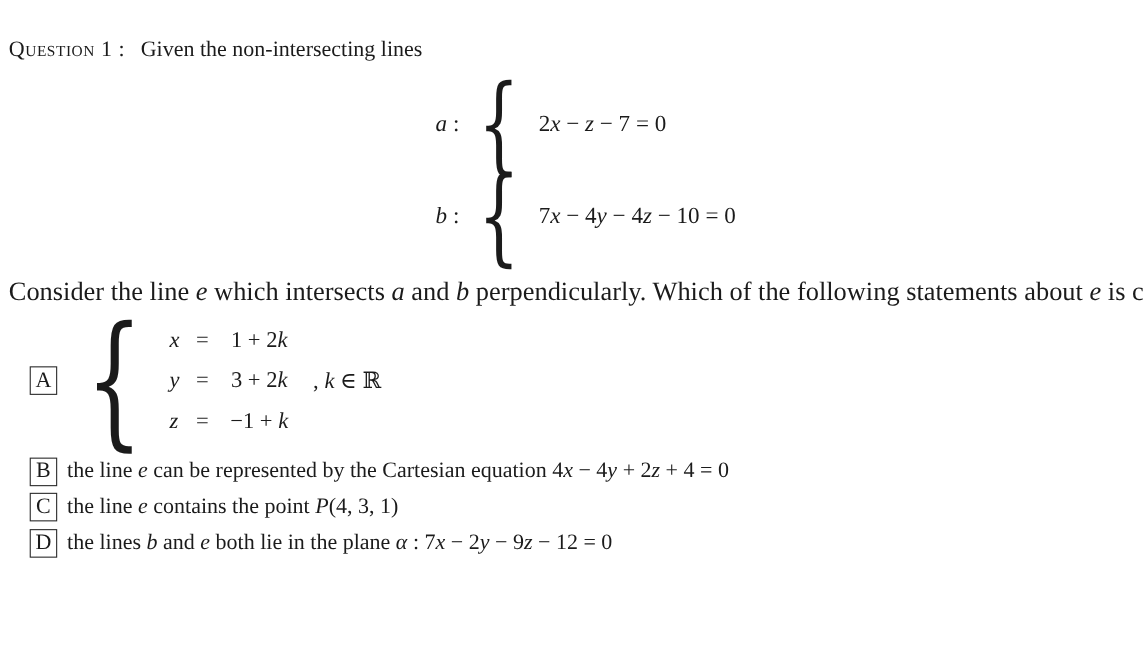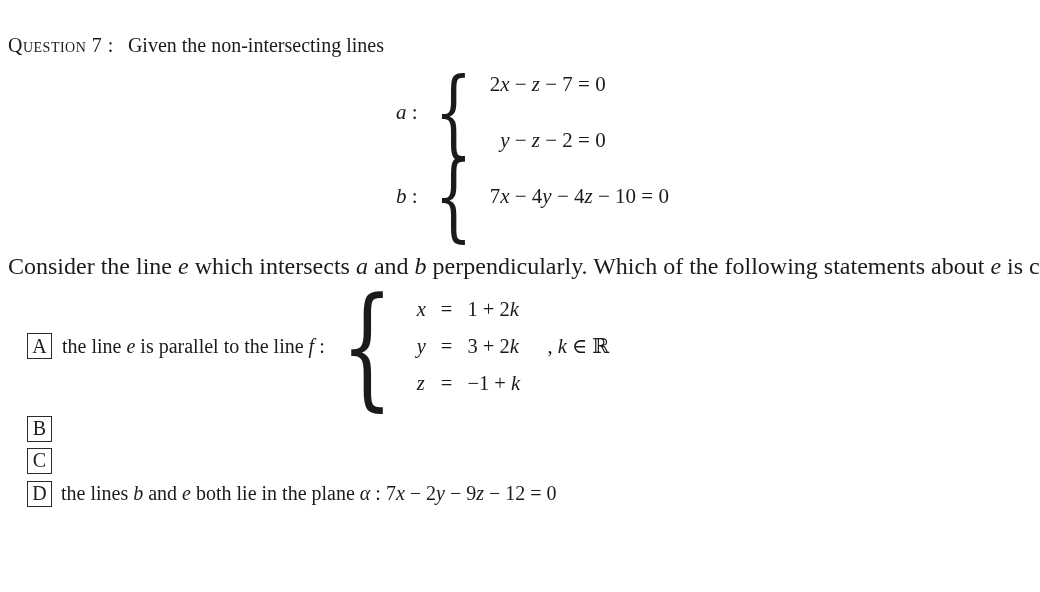--- a/index.html
+++ b/index.html
@@ -68,85 +68,85 @@
   .param-grid {
     display: grid;
     grid-template-columns: auto auto auto;
     column-gap: 15px;
     row-gap: 14px;
     font-size: 20.5px;
     margin-left: 8px;
     align-items: baseline;
     white-space: nowrap;
   }
-  .param-grid .rhs { min-width: 62px; }
+  .param-grid .rhs { min-width: 62px; text-align: center; }
   .k-note { font-size: 20.5px; margin-left: 18px; white-space: nowrap; text-align: center; }
 
   .option-row {
     left: 27px; height: 25px;
     display: flex; align-items: center; gap: 9px;
   }
   .row-b { top: 416px; }
   .row-c { top: 448px; }
   .row-d { top: 481px; }
 </style>
 </head>
 <body>
 
 <div class="page">
 
   <div class="abs header">
-    <span class="qlabel">Question 7 :</span><span>Given the non-intersecting lines</span>
+    <span class="qlabel">Question 1 :</span><span>Given the non-intersecting lines</span>
   </div>
 
   <div class="abs system sys-a">
     <span class="sys-label"><i class="mi">a</i> :</span>
     <span class="brace brace-sys">{</span>
     <div class="eq-col">
       <div>2<i class="mi">x</i> − <i class="mi">z</i> − 7 = 0</div>
-      <div><i class="mi">y</i> − <i class="mi">z</i> − 2 = 0</div>
     </div>
   </div>
 
   <div class="abs system sys-b">
     <span class="sys-label"><i class="mi">b</i> :</span>
     <span class="brace brace-sys">{</span>
     <div class="eq-col">
       <div>7<i class="mi">x</i> − 4<i class="mi">y</i> − 4<i class="mi">z</i> − 10 = 0</div>
     </div>
   </div>
 
   <div class="abs paragraph">Consider the line <i class="mi">e</i> which intersects <i class="mi">a</i> and <i class="mi">b</i> perpendicularly. Which of the following statements about <i class="mi">e</i> is correct?</div>
 
   <div class="abs option-a-row">
     <span class="letter-box">A</span>
-    <span class="opt-text">the line <i class="mi">e</i> is parallel to the line <i class="mi">f</i> :</span>
     <span class="brace brace-param">{</span>
     <div class="param-grid">
       <span class="lhs"><i class="mi">x</i></span>
       <span class="eqs">=</span>
       <span class="rhs">1 + 2<i class="mi">k</i></span>
 
       <span class="lhs"><i class="mi">y</i></span>
       <span class="eqs">=</span>
       <span class="rhs">3 + 2<i class="mi">k</i></span>
 
       <span class="lhs"><i class="mi">z</i></span>
       <span class="eqs">=</span>
       <span class="rhs">−1 + <i class="mi">k</i></span>
     </div>
     <span class="k-note">, <i class="mi">k</i> ∈ ℝ</span>
   </div>
 
   <div class="abs option-row row-b">
     <span class="letter-box">B</span>
+    <span class="opt-text">the line <i class="mi">e</i> can be represented by the Cartesian equation 4<i class="mi">x</i> − 4<i class="mi">y</i> + 2<i class="mi">z</i> + 4 = 0</span>
   </div>
 
   <div class="abs option-row row-c">
     <span class="letter-box">C</span>
+    <span class="opt-text">the line <i class="mi">e</i> contains the point <i class="mi">P</i>(4, 3, 1)</span>
   </div>
 
   <div class="abs option-row row-d">
     <span class="letter-box">D</span>
     <span class="opt-text">the lines <i class="mi">b</i> and <i class="mi">e</i> both lie in the plane <i class="mi">α</i> : 7<i class="mi">x</i> − 2<i class="mi">y</i> − 9<i class="mi">z</i> − 12 = 0</span>
   </div>
 
 </div>
 
 </body></html>

